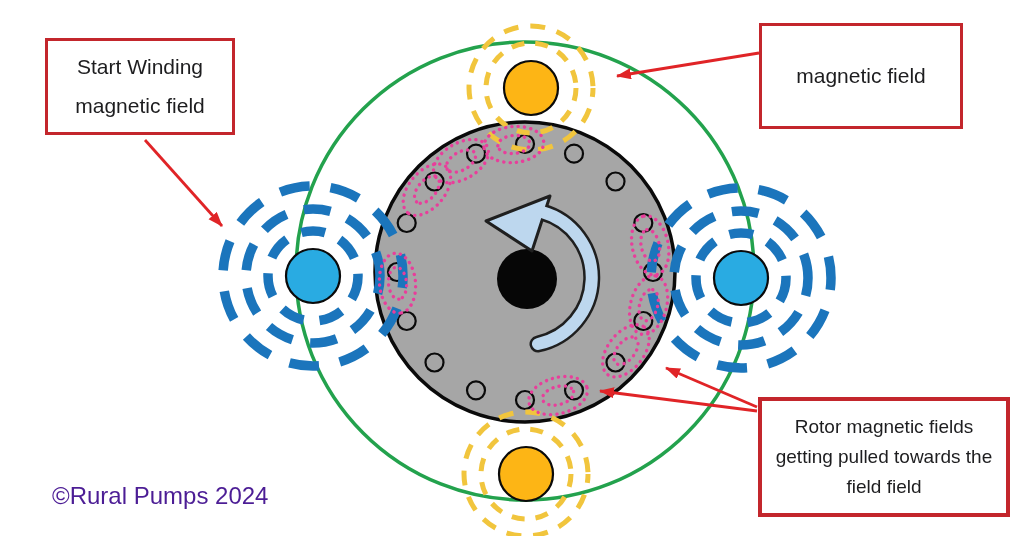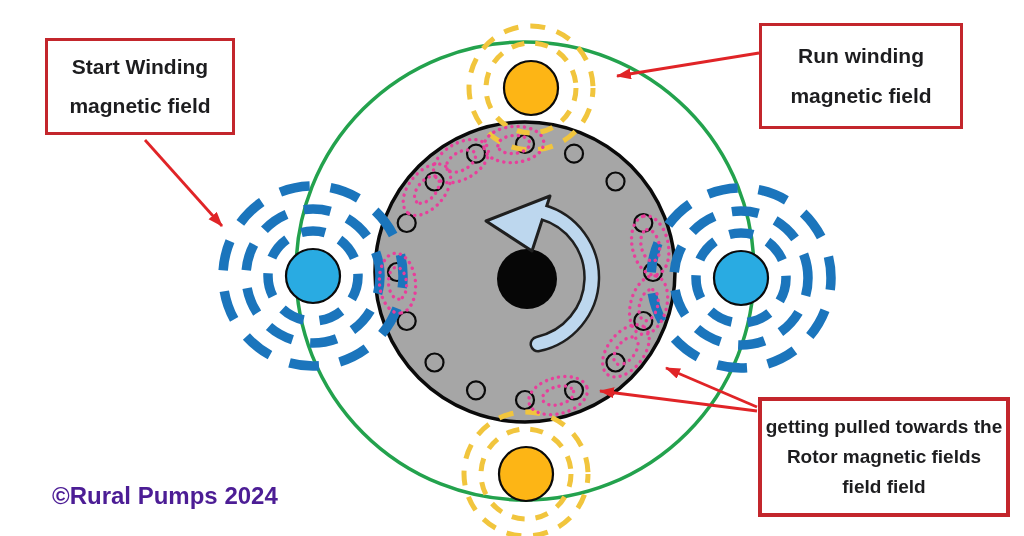--- a/index.html
+++ b/index.html
@@ -1,20 +1,20 @@
 <!DOCTYPE html>
 <html style="--stator-green: #23A24D; --winding-blue: #1B75BC; --pole-blue: #29ABE2; --pole-yellow: #FDB515; --winding-yellow: #F1C53D; --rotor-pink: #E83E9B; --rotor-gray: #A6A6A6; --rotor-outline: #0A0A0A; --shaft-black: #060606; --arrow-fill: #BDD7EE; --arrow-outline: #1F1F1F; --label-red: #C3262C; --pointer-red: #E02427; --text-dark: #1D1D1F;"><head>
 <meta charset="utf-8">
 <style>
   html,body{margin:0;padding:0;}
   body{
     width:1024px;height:536px;position:relative;background:#ffffff;
     font-family:"Liberation Sans", sans-serif;overflow:hidden;
   }
-  .stage{position:absolute;inset:0;font-weight:bold;}
+  .stage{position:absolute;inset:0;}
   svg{position:absolute;left:0;top:0;}
   .label-box{
     position:absolute;box-sizing:border-box;background:#ffffff;
     border:3px solid var(--label-red,#C3262C);
     display:flex;flex-direction:column;align-items:center;justify-content:center;
     text-align:center;color:var(--text-dark,#1d1d1f);line-height:1.15;z-index:3;
   }
   .label-box div{white-space:nowrap;}
   #box-start{left:45px;top:38px;width:190px;height:97px;font-size:21px;gap:15px;}
   #box-run{left:759px;top:23px;width:204px;height:106px;font-size:21px;gap:16px;}
@@ -111,25 +111,24 @@
         <line x1="757" y1="411" x2="600" y2="391" stroke="#E02427" stroke-width="2.8" marker-end="url(#redhead)"></line>
       </g>
   </svg>
 
   <div class="label-box" id="box-start">
     <div>Start Winding</div>
     <div>magnetic field</div>
   </div>
 
   <div class="label-box" id="box-run">
-    <div>Run winding</div>
     <div>magnetic field</div>
   </div>
 
   <div class="label-box" id="box-rotor">
+    <div>Rotor magnetic fields</div>
     <div>getting pulled towards the</div>
-    <div>Rotor magnetic fields</div>
     <div>field field</div>
   </div>
 
   <div class="copyright">©Rural Pumps 2024</div>
 
 </div>
 
 </body></html>

